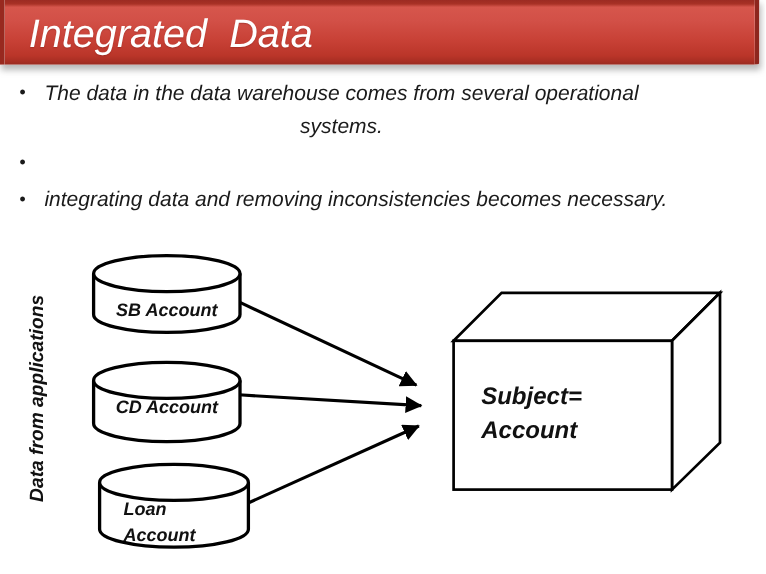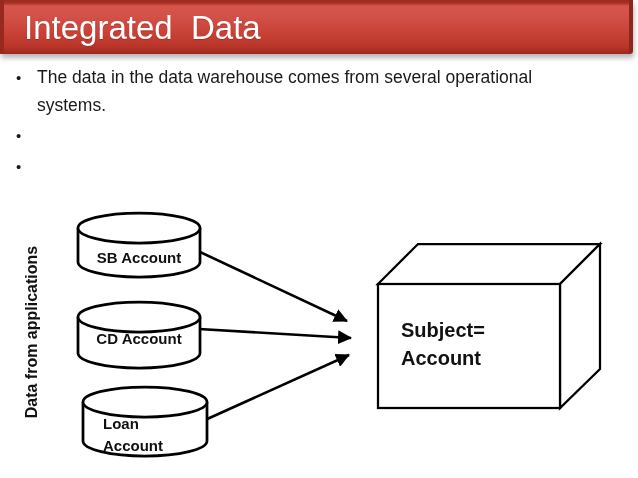--- a/index.html
+++ b/index.html
@@ -3,20 +3,21 @@
 <meta charset="utf-8">
 <style>
   html, body { margin: 0; padding: 0; background: #ffffff; }
   .slide {
     position: relative;
     width: 638px;
     height: 478px;
     background: #ffffff;
     overflow: hidden;
     font-family: "Liberation Sans", sans-serif;
+    font-style: italic;
   }
 
   
   .banner {
     position: absolute;
     left: 0; top: 0;
     width: 625px;
     height: 54px;
     background: linear-gradient(180deg,
       #9c2b22 0%,
@@ -55,21 +56,21 @@
     color: #1a1a1a;
     font-size: 17.5px;
     line-height: 27.5px;
   }
   .bullets li { display: flex; }
   .bullets li + li { margin-top: 3px; }
   .bullets .marker {
     flex: 0 0 21px;
     font-size: 15px;
   }
-  .bullets .btext { white-space: pre-wrap; }
+  .bullets .btext { white-space: pre-wrap; text-align: center; }
 
   
   .diagram-svg {
     position: absolute;
     left: 0; top: 0;
     width: 638px; height: 478px;
   }
   .vlabel {
     position: absolute;
     left: -61px;
@@ -104,20 +105,21 @@
     <li>
       <span class="marker">•</span>
       <span class="btext">The data in the data warehouse comes from several operational
 systems.</span>
     </li>
     <li>
       <span class="marker">•</span>
     </li>
     <li>
       <span class="marker">•</span>
+      <span class="btext">integrating data and removing inconsistencies becomes necessary.</span>
     </li>
   </ul>
 
   <div class="vlabel">Data from applications</div>
 
   <svg class="diagram-svg" viewBox="0 0 638 478" xmlns="http://www.w3.org/2000/svg">
     <defs>
       <marker id="ah" markerUnits="userSpaceOnUse" markerWidth="16" markerHeight="14" refX="13" refY="7" orient="auto">
         <path d="M0,0 L14,7 L0,14 Z" fill="#000000"></path>
       </marker>

